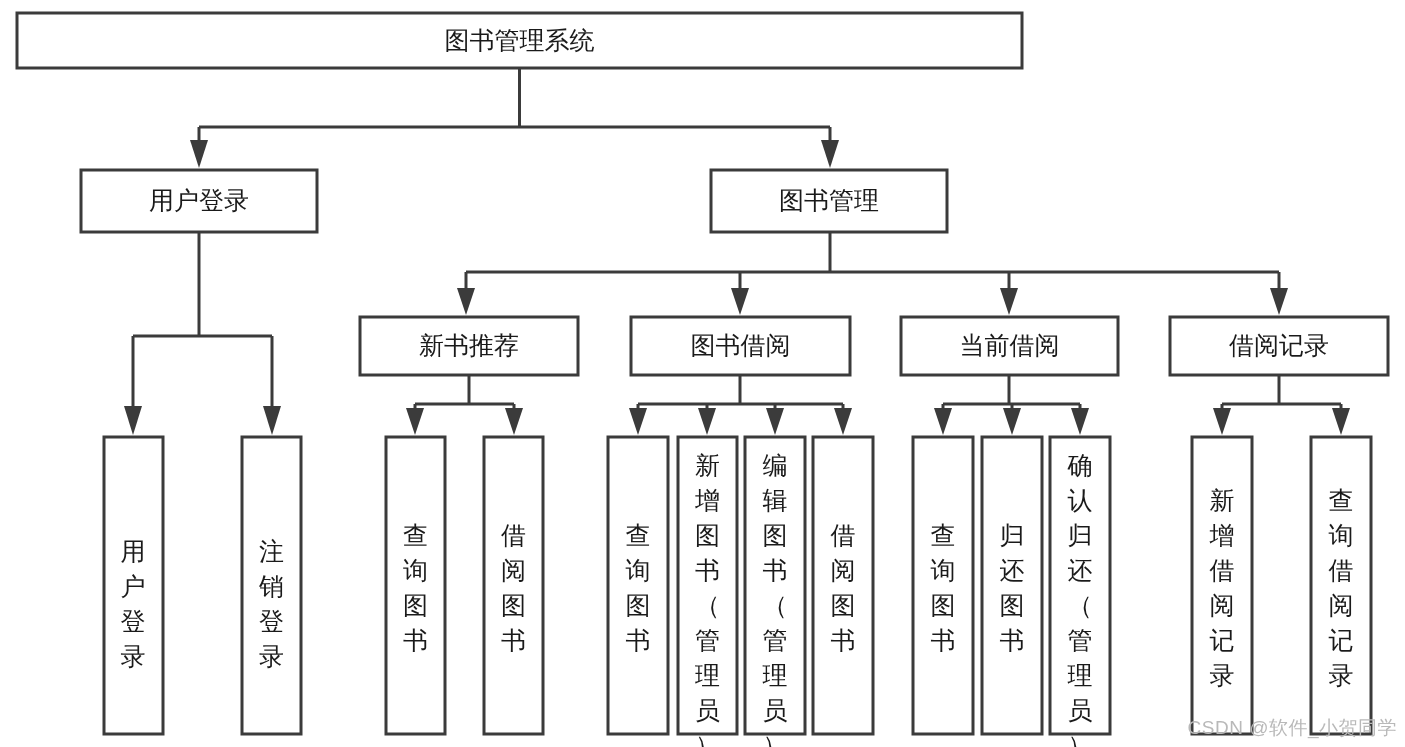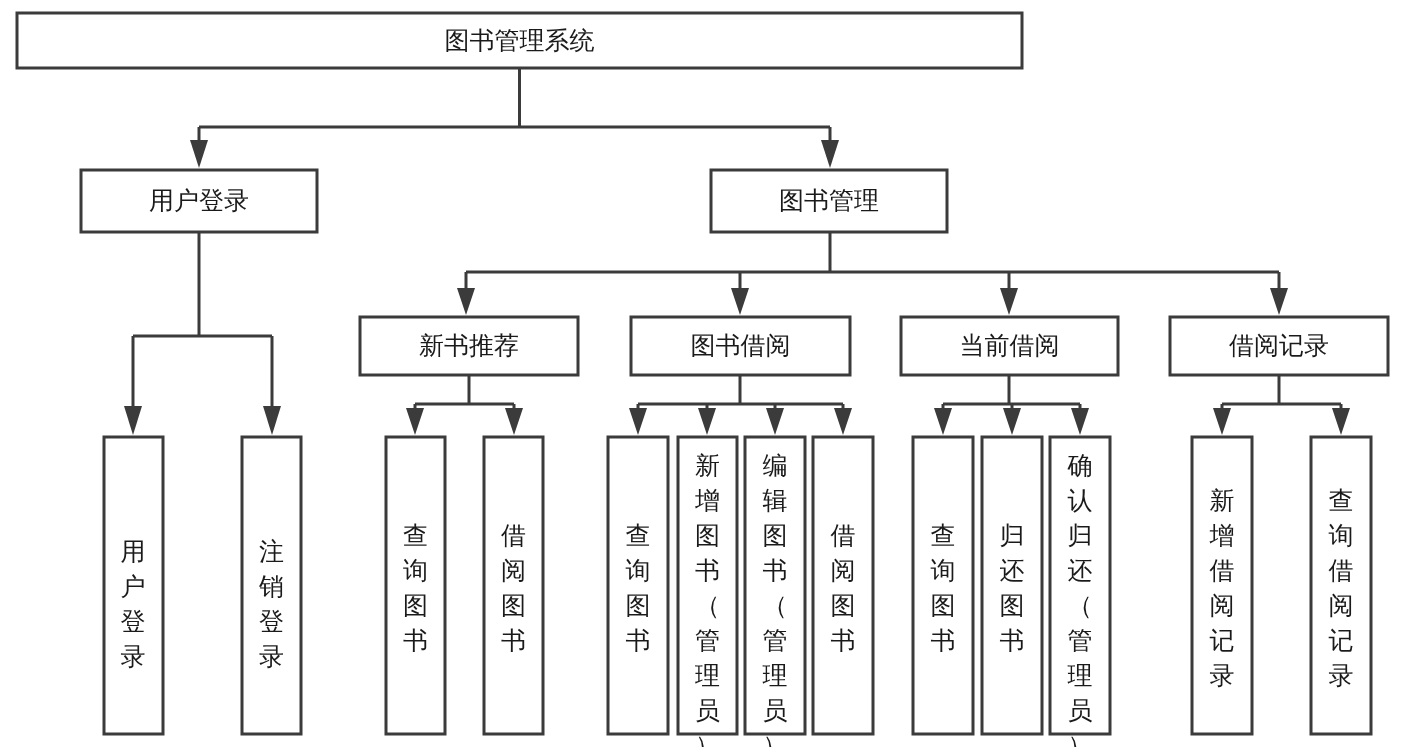--- a/index.html
+++ b/index.html
@@ -234,13 +234,14 @@
       <rect class="nodebox" x="1192" y="437" width="60" height="297"></rect>
       <text class="vtext" x="1222" y="437"><tspan x="1222" y="502">新</tspan><tspan x="1222" y="537">增</tspan><tspan x="1222" y="572">借</tspan><tspan x="1222" y="607">阅</tspan><tspan x="1222" y="642">记</tspan><tspan x="1222" y="677">录</tspan></text>
     </g>
     <g>
       <rect class="nodebox" x="1311" y="437" width="60" height="297"></rect>
       <text class="vtext" x="1341" y="437"><tspan x="1341" y="502">查</tspan><tspan x="1341" y="537">询</tspan><tspan x="1341" y="572">借</tspan><tspan x="1341" y="607">阅</tspan><tspan x="1341" y="642">记</tspan><tspan x="1341" y="677">录</tspan></text>
     </g>
 
   </svg>
 
+  <div class="watermark">CSDN @软件_小贺同学</div>
 </div>
 
 </body></html>

